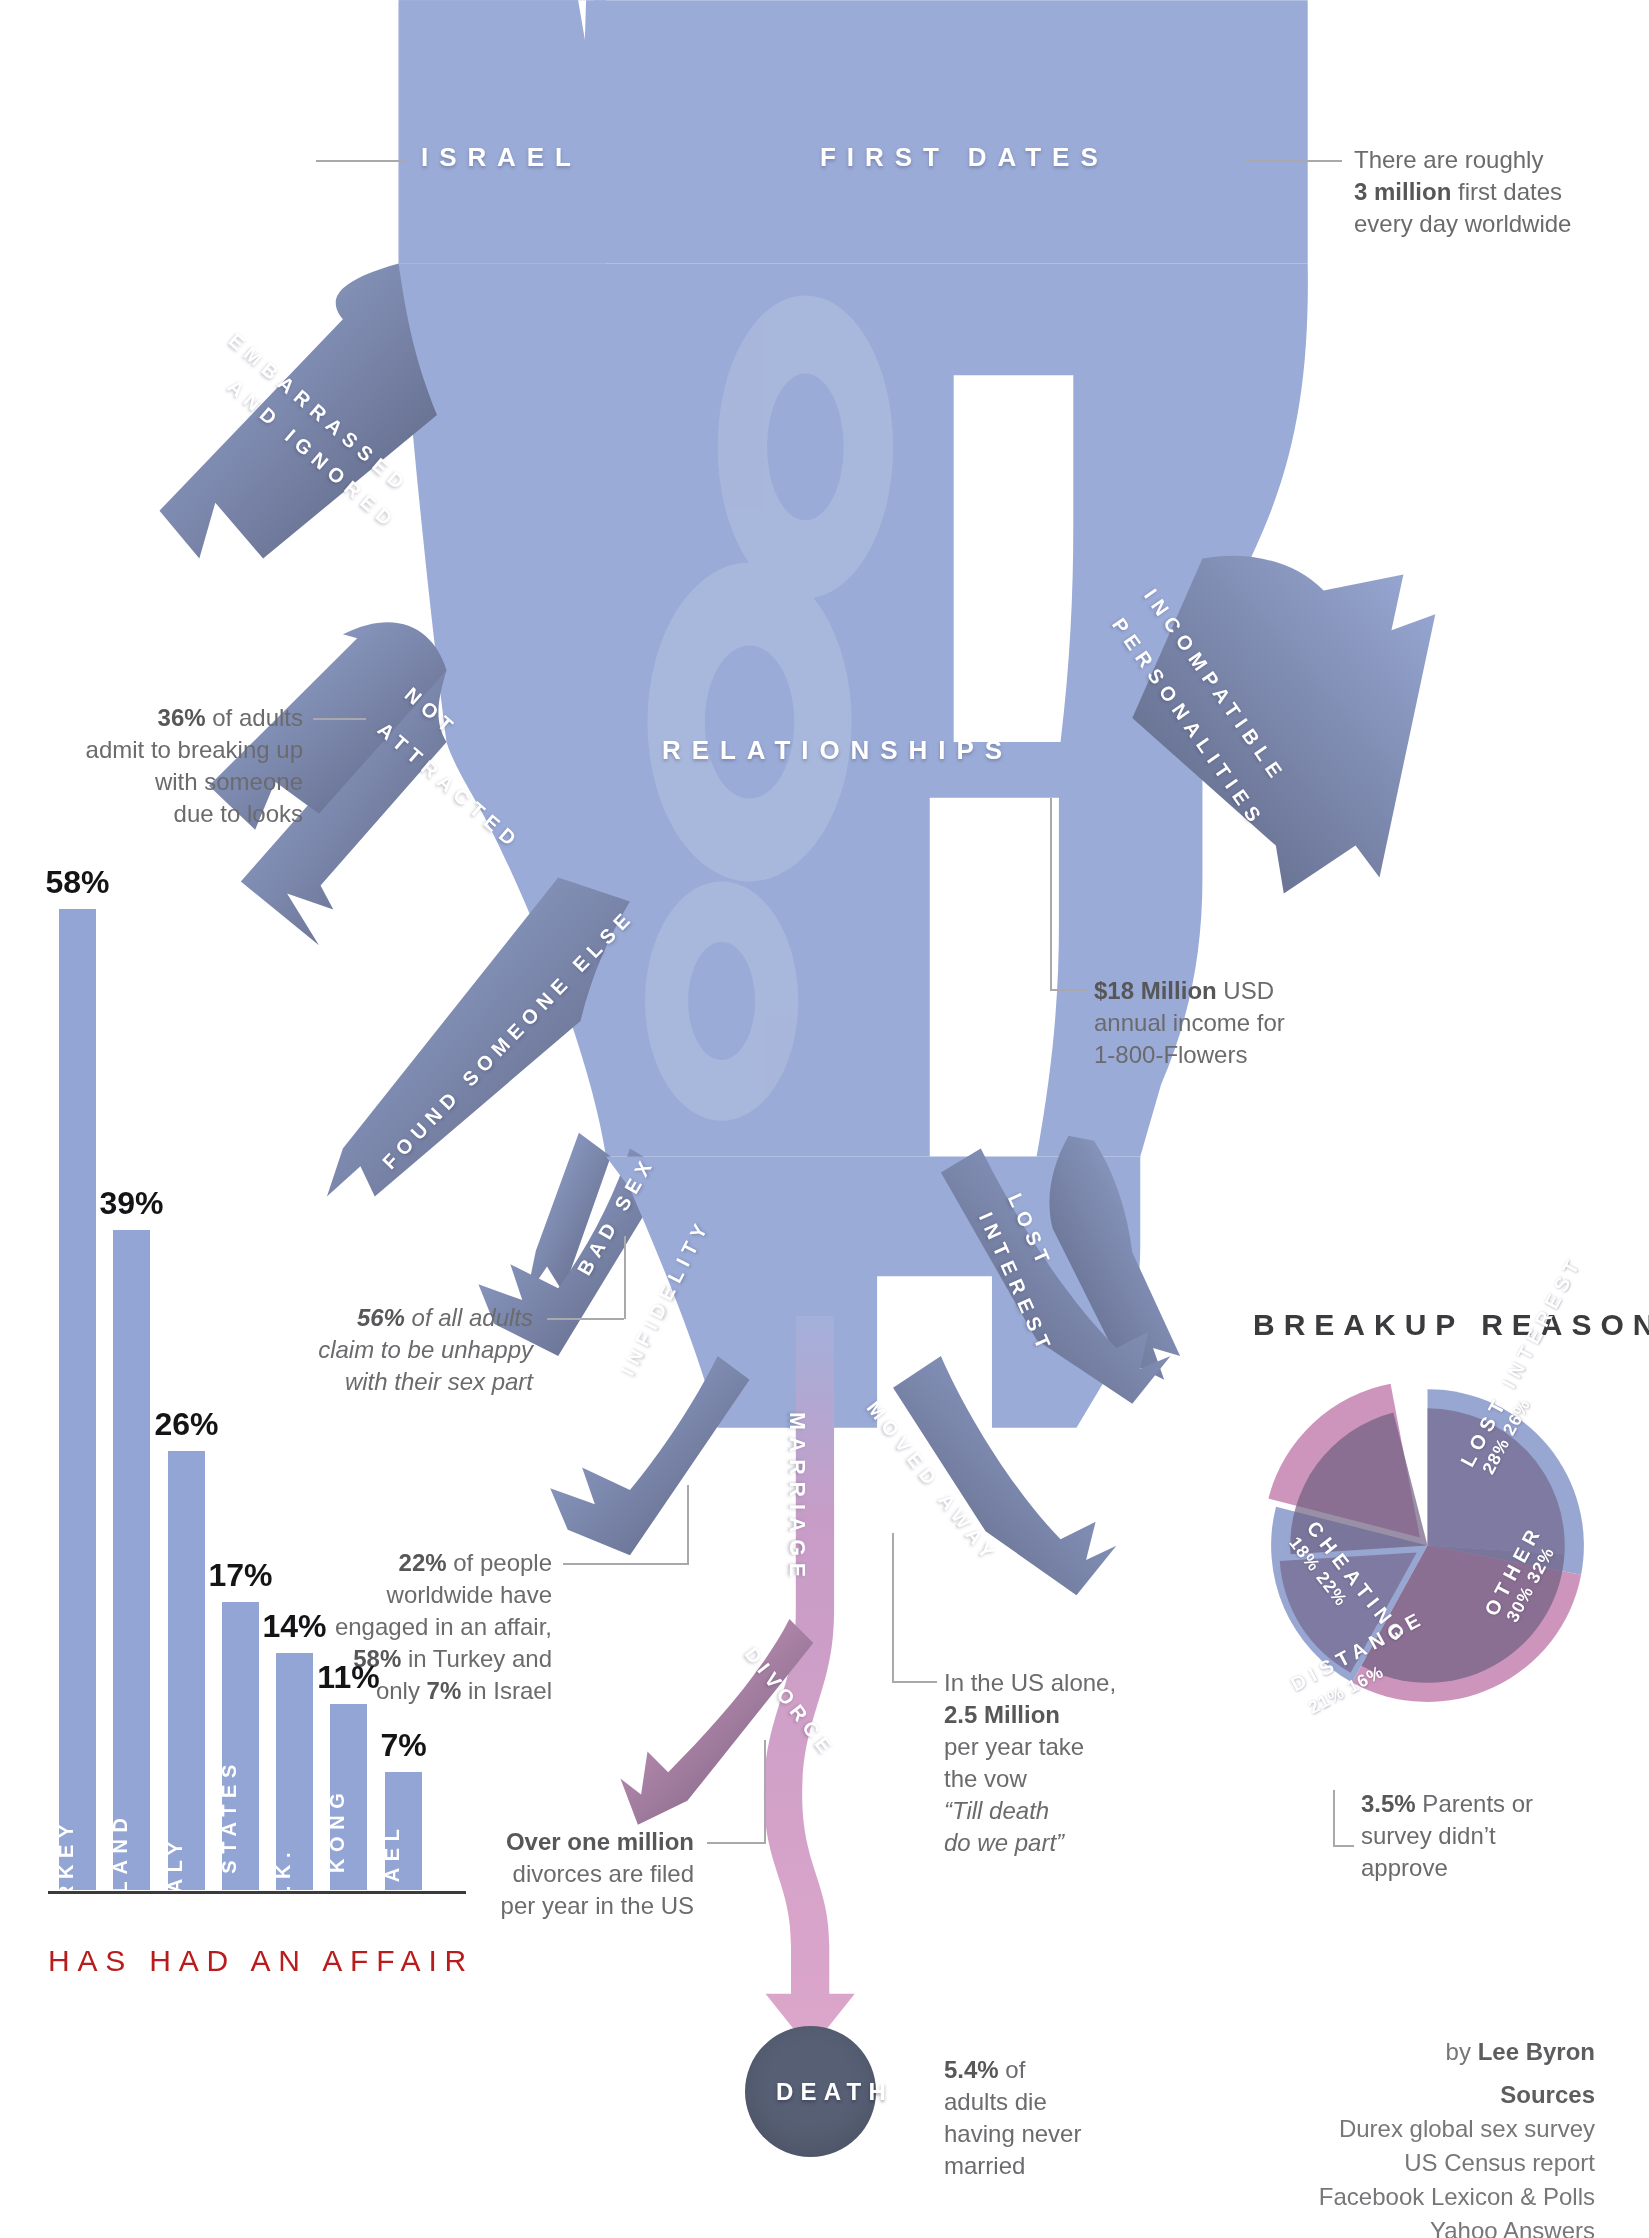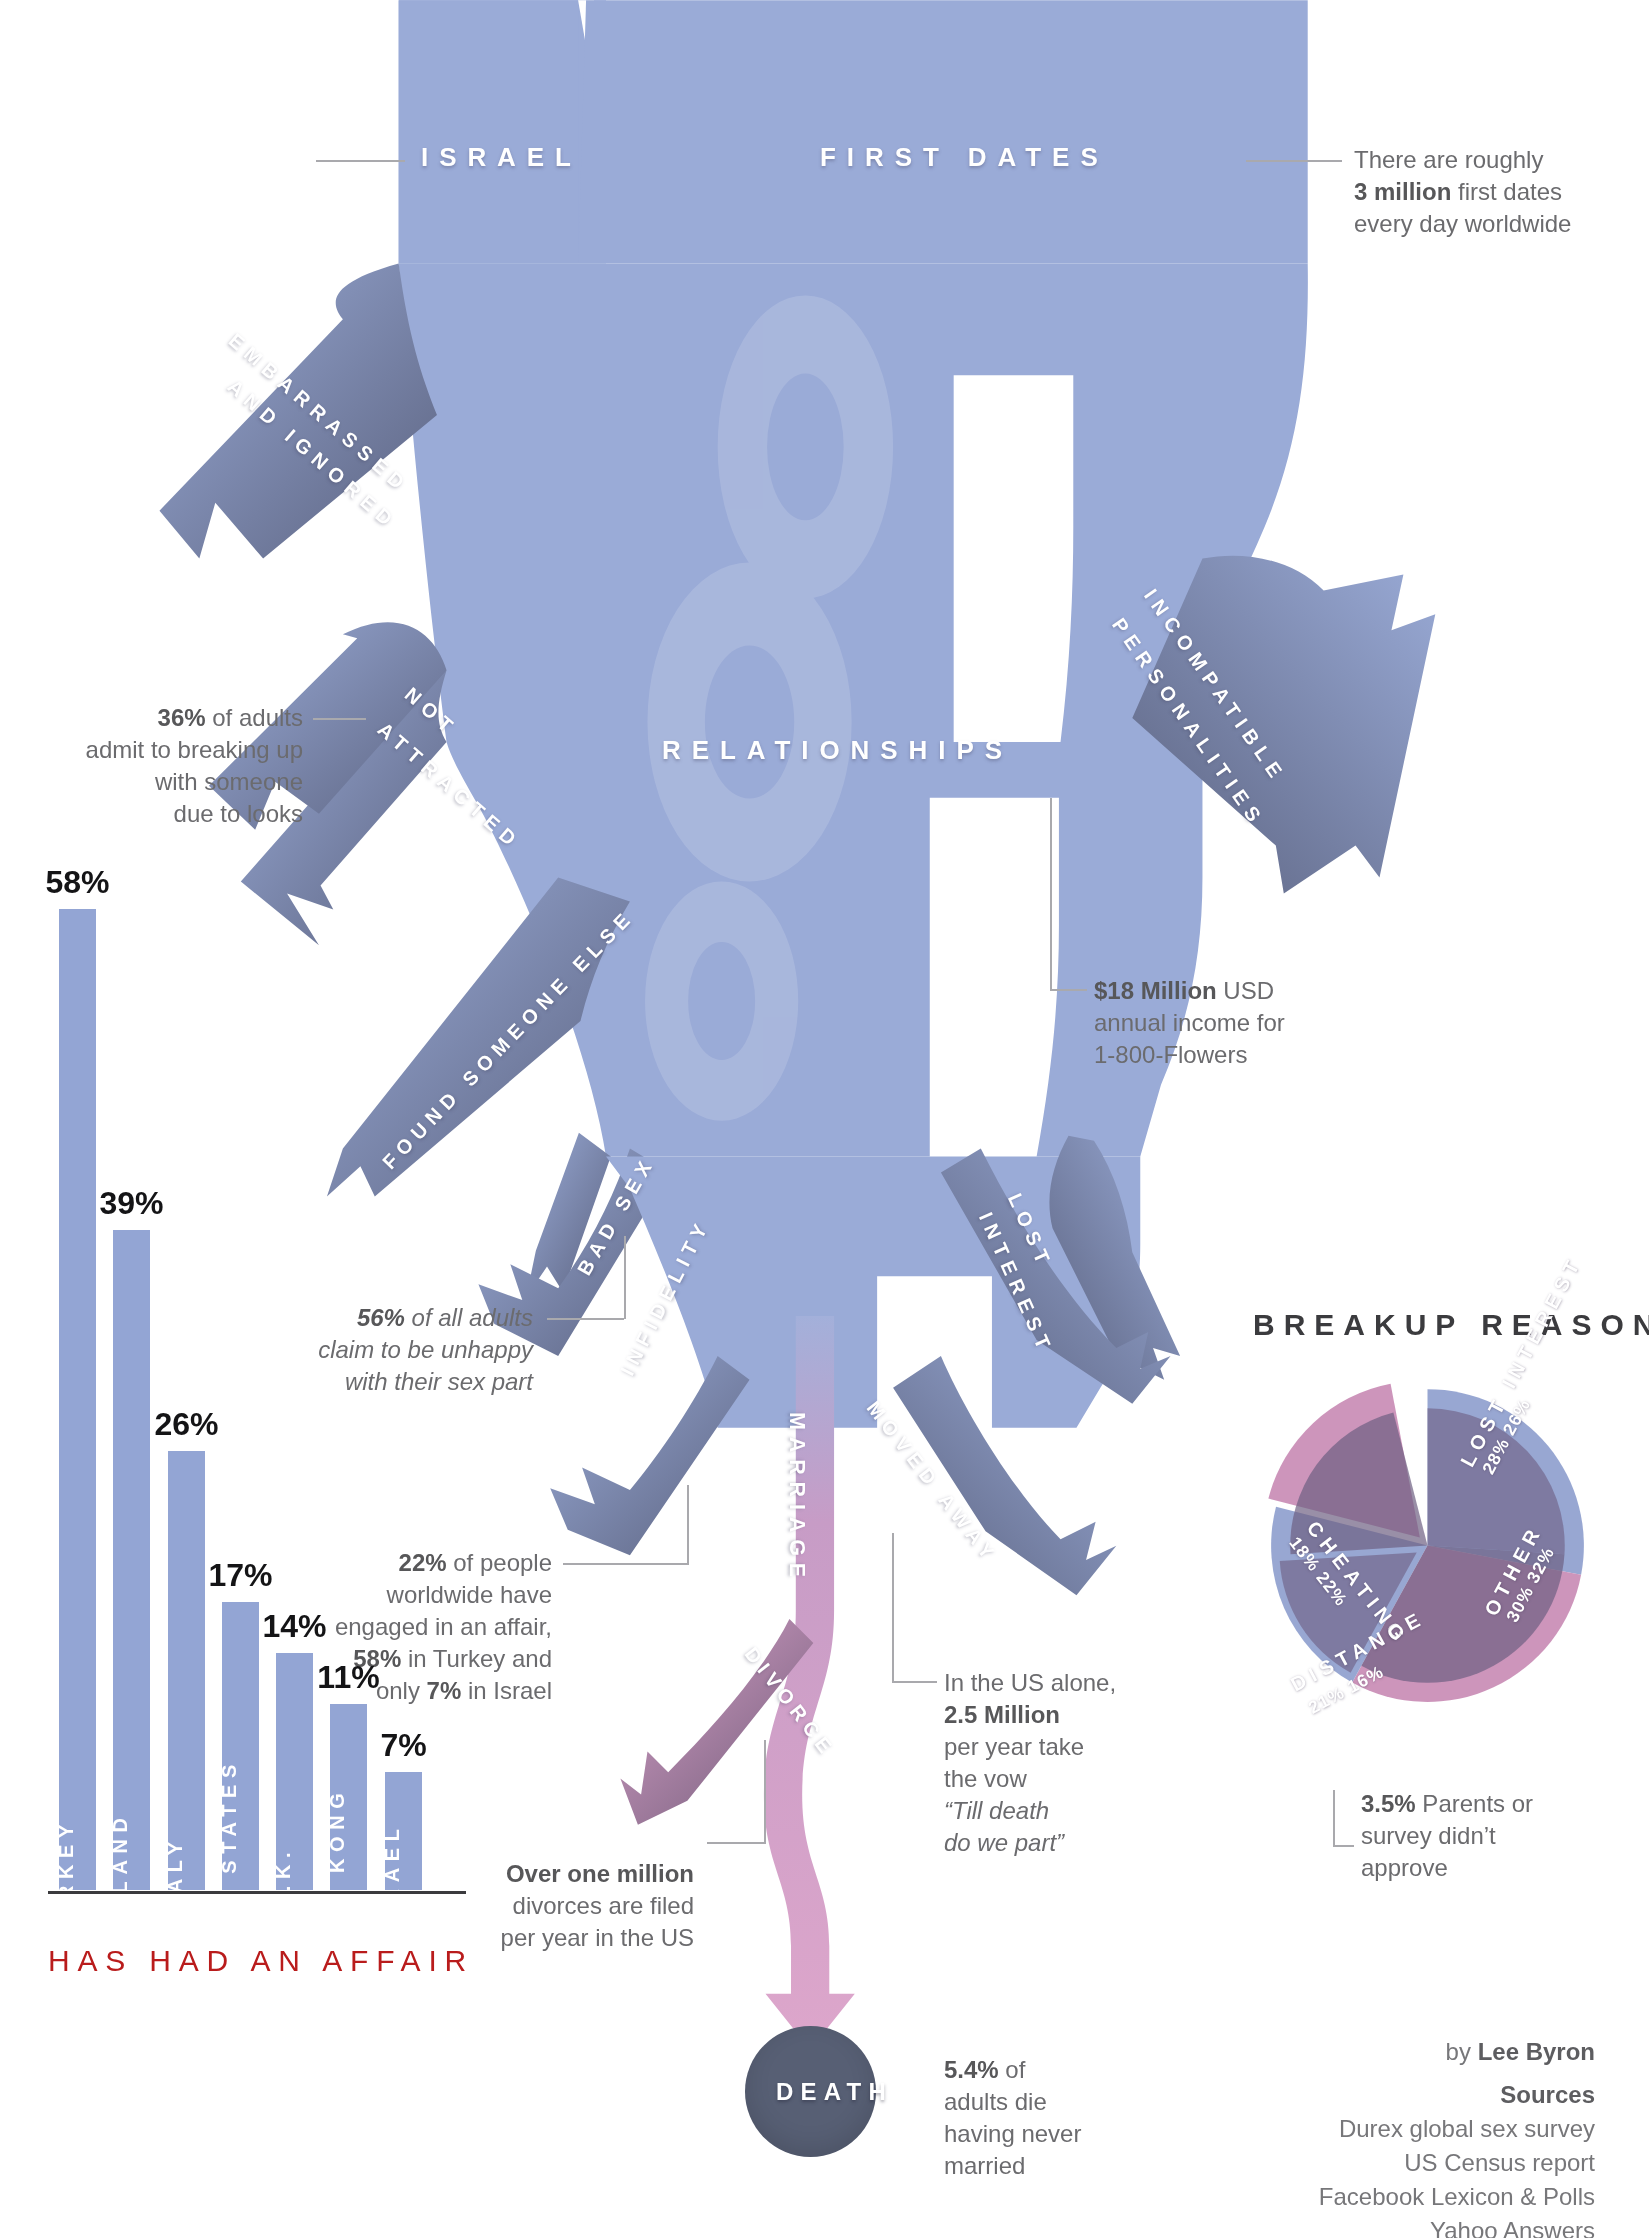--- a/index.html
+++ b/index.html
@@ -241,21 +241,21 @@
   <div class="anno r" style="left:207px;top:1547px;width:345px;">
     <div><b>22%</b><span> of people</span></div>
     <div>worldwide have</div>
     <div>engaged in an affair,</div>
     <div><b>58%</b><span> in Turkey and</span></div>
     <div><span>only </span><b>7%</b><span> in Israel</span></div>
   </div>
   <div class="lead h" style="left:563px;top:1563px;width:124px;"></div>
   <div class="lead v" style="left:687px;top:1485px;height:80px;"></div>
 
-  <div class="anno r" style="left:447px;top:1826px;width:247px;margin-top:32px;">
+  <div class="anno r" style="left:447px;top:1826px;width:247px;">
     <div><b>Over one million</b></div>
     <div>divorces are filed</div>
     <div>per year in the US</div>
   </div>
   <div class="lead h" style="left:707px;top:1842px;width:57px;"></div>
   <div class="lead v" style="left:764px;top:1740px;height:104px;"></div>
 
   <div class="anno l" style="left:944px;top:1667px;width:247px;">
     <div>In the US alone,</div>
     <div><b>2.5 Million</b></div>

